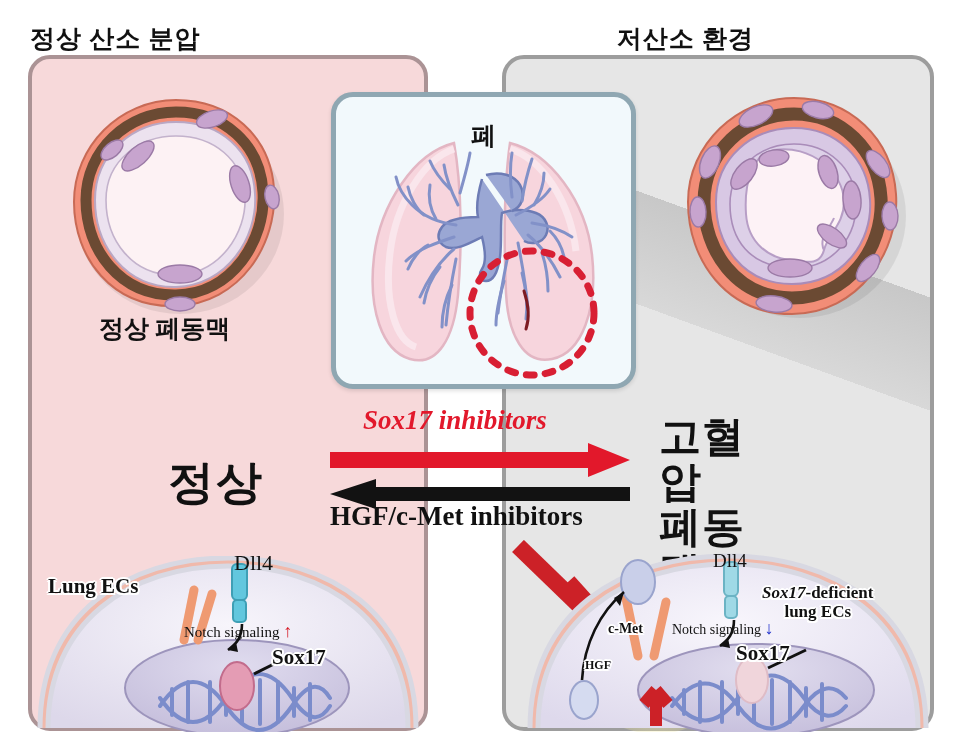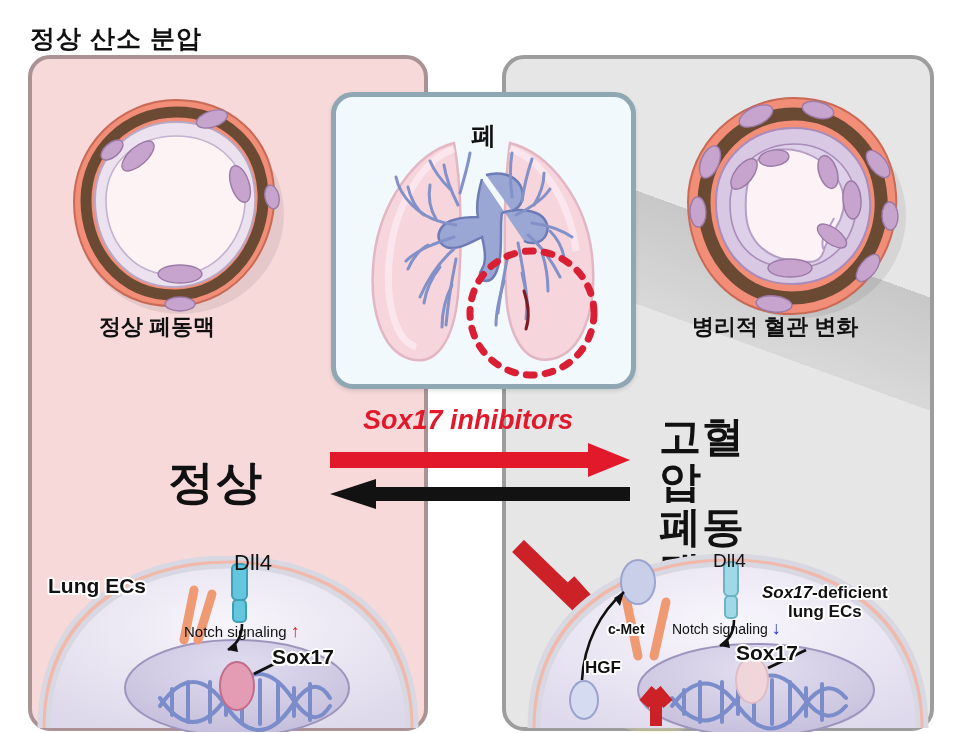--- a/index.html
+++ b/index.html
@@ -1,18 +1,18 @@
 <!DOCTYPE html>
 <html><head>
 <meta charset="utf-8">
 <style>
   html,body{margin:0;padding:0;background:#ffffff;}
   body{width:960px;height:733px;overflow:hidden;
        font-family:"Liberation Sans","DejaVu Sans",sans-serif;}
-  #stage{position:relative;width:776px;height:733px;background:#fff;}
+  #stage{position:relative;width:776px;height:733px;background:#fff;font-family:Liberation Serif, serif;}
 
   
   .panel-title{position:absolute;font-weight:bold;color:#111;font-size:25px;letter-spacing:1px;white-space:nowrap;}
   #title-left{left:30px;top:22px;}
   #title-right{right:22px;top:22px;}
 
   
   .panel{position:absolute;top:55px;height:676px;border-radius:22px;box-sizing:border-box;}
   #panel-left{left:28px;width:400px;background:#f7d9da;border:4px solid #ab9395;}
   #panel-right{left:502px;width:432px;background:#e6e6e6;border:4px solid #9d9d9d;}
@@ -27,21 +27,21 @@
             background:#f2f9fc;border:5px solid #8fa7b2;border-radius:22px;box-sizing:border-box;
             box-shadow:0 2px 4px rgba(0,0,0,.12);}
   #lung-label{position:absolute;top:22px;left:0;width:100%;text-align:center;
               font-size:25px;font-weight:bold;color:#111;}
 
   
   .vessel{position:absolute;}
   #vessel-normal{left:62px;top:92px;width:228px;height:228px;}
   #vessel-disease{left:678px;top:92px;width:232px;height:232px;}
 
-  .vessel-caption{position:absolute;font-size:22px;font-weight:bold;color:#111;white-space:nowrap;}
+  .vessel-caption{position:absolute;font-size:25px;font-weight:bold;color:#111;white-space:nowrap;}
   #cap-normal{left:99px;top:312px;}
   #cap-disease{left:692px;top:312px;}
 
   
   #label-normal{position:absolute;left:168px;top:428px;font-size:46px;font-weight:bold;color:#111;letter-spacing:2px;margin-top:24px;}
   #label-pah{position:absolute;left:659px;top:415px;font-size:42px;font-weight:bold;color:#111;
              line-height:1.07;letter-spacing:1px;}
 
   
   #arrow-fwd-label{position:absolute;left:363px;top:405px;font-size:27px;font-weight:bold;font-style:italic;
@@ -61,34 +61,35 @@
 
   #lbl-lung-ecs{left:48px;top:574px;font-size:21px;}
   #lbl-dll4-l{left:234px;top:550px;font-size:22px;font-weight:normal;}
   #lbl-notch-l{left:184px;top:621px;font-size:15px;font-weight:normal;}
   #lbl-sox17-l{left:272px;top:645px;font-size:21px;}
 
   #lbl-dll4-r{left:713px;top:550px;font-size:19px;font-weight:normal;}
   #lbl-notch-r{left:672px;top:618px;font-size:14px;font-weight:normal;text-align:right;}
   #lbl-sox17-r{left:736px;top:641px;font-size:21px;}
   #lbl-cmet{left:608px;top:621px;font-size:14px;}
-  #lbl-hgf{left:585px;top:658px;font-size:17px;}
+  #lbl-hgf{left:585px;top:658px;font-size:12px;}
   #lbl-sox17def{left:762px;top:583px;font-size:17px;line-height:1.12;text-align:center;}
   #lbl-sox17def i{font-style:italic;}
 
   .updown{font-size:18px;font-weight:bold;}
   .up-red{color:#d61a26;}
   .down-blue{color:#2233cc;}
 </style>
 </head>
 <body>
 
 <div id="stage">
 
   <div class="panel-title" id="title-left">정상 산소 분압</div>
+  <div class="panel-title" id="title-right">저산소 환경</div>
 
   <div class="panel" id="panel-left"></div>
   <div class="panel" id="panel-right"></div>
   <div id="wedge"></div>
 
   <svg class="vessel" id="vessel-normal" viewBox="0 0 228 228">
     <ellipse cx="118" cy="122" rx="104" ry="100" fill="#000" opacity="0.07"></ellipse>
     <path d="M114 8 C168 8 208 44 212 96 C216 152 178 212 114 214 C50 216 12 166 12 110 C12 54 58 8 114 8 Z" fill="#f28d77" stroke="#c86a55" stroke-width="2"></path>
     <path d="M114 20 C162 20 198 52 201 100 C204 148 170 202 114 203 C58 204 24 158 24 108 C24 58 66 20 114 20 Z" fill="none" stroke="#6b4a33" stroke-width="11"></path>
     <path d="M114 30 C158 30 191 58 193 102 C196 146 164 194 114 195 C64 196 33 154 33 108 C33 62 71 30 114 30 Z" fill="#ece2ef" stroke="#b9a7c4" stroke-width="2"></path>
@@ -124,21 +125,20 @@
       <ellipse cx="190" cy="176" rx="16" ry="8" transform="rotate(128 190 176)"></ellipse>
       <ellipse cx="96" cy="212" rx="18" ry="8" transform="rotate(6 96 212)"></ellipse>
       <ellipse cx="66" cy="82" rx="18" ry="9" transform="rotate(-52 66 82)"></ellipse>
       <ellipse cx="150" cy="80" rx="17" ry="9" transform="rotate(72 150 80)"></ellipse>
       <ellipse cx="174" cy="108" rx="19" ry="9" transform="rotate(86 174 108)"></ellipse>
       <ellipse cx="112" cy="176" rx="22" ry="9"></ellipse>
       <ellipse cx="154" cy="144" rx="17" ry="8" transform="rotate(36 154 144)"></ellipse>
       <ellipse cx="96" cy="66" rx="15" ry="8" transform="rotate(-8 96 66)"></ellipse>
     </g>
   </svg>
-  <div class="vessel-caption" id="cap-disease">병리적 혈관 변화</div>
 
   <div id="lung-box">
     <div id="lung-label">폐</div>
     <svg width="295" height="287" viewBox="0 0 295 287">
 
       <path d="M118 46 C78 56 44 108 38 160 C32 212 46 254 74 262 C102 270 118 240 122 198 C126 150 126 90 118 46 Z" fill="#f7d5dd" stroke="#e3b6c3" stroke-width="2.5"></path>
       <path d="M118 52 C88 62 60 106 54 156 C48 206 60 244 80 250" fill="none" stroke="#fae6ec" stroke-width="7"></path>
 
       <path d="M174 46 C214 56 250 104 256 158 C262 212 246 256 216 262 C188 268 172 238 170 196 C168 148 168 88 174 46 Z" fill="#f7d5dd" stroke="#e3b6c3" stroke-width="2.5"></path>
       <path d="M174 52 C206 62 234 104 240 154" fill="none" stroke="#fae6ec" stroke-width="7"></path>
@@ -191,20 +191,21 @@
     <div>폐동맥</div>
   </div>
 
   <div id="arrow-fwd-label">Sox17 inhibitors</div>
   <svg id="arrow-forward" viewBox="0 0 300 34">
     <path d="M0 9 H258 V0 L300 17 L258 34 V25 H0 Z" fill="#e2182b"></path>
   </svg>
   <svg id="arrow-backward" viewBox="0 0 300 30">
     <path d="M300 8 H46 V0 L0 15 L46 30 V22 H300 Z" fill="#121212"></path>
   </svg>
+  <div id="arrow-back-label">HGF/c-Met inhibitors</div>
 
   <svg id="cell-left" viewBox="0 0 392 176">
     <defs>
       <radialGradient id="cytoL" cx="50%" cy="38%" r="72%">
         <stop offset="0%" stop-color="#f7f5fb"></stop>
           <stop offset="100%" stop-color="#ddd8ea"></stop>
       </radialGradient>
       <radialGradient id="nucL" cx="50%" cy="28%" r="78%">
         <stop offset="0%" stop-color="#e0dcef"></stop>
           <stop offset="100%" stop-color="#c3bcda"></stop>

